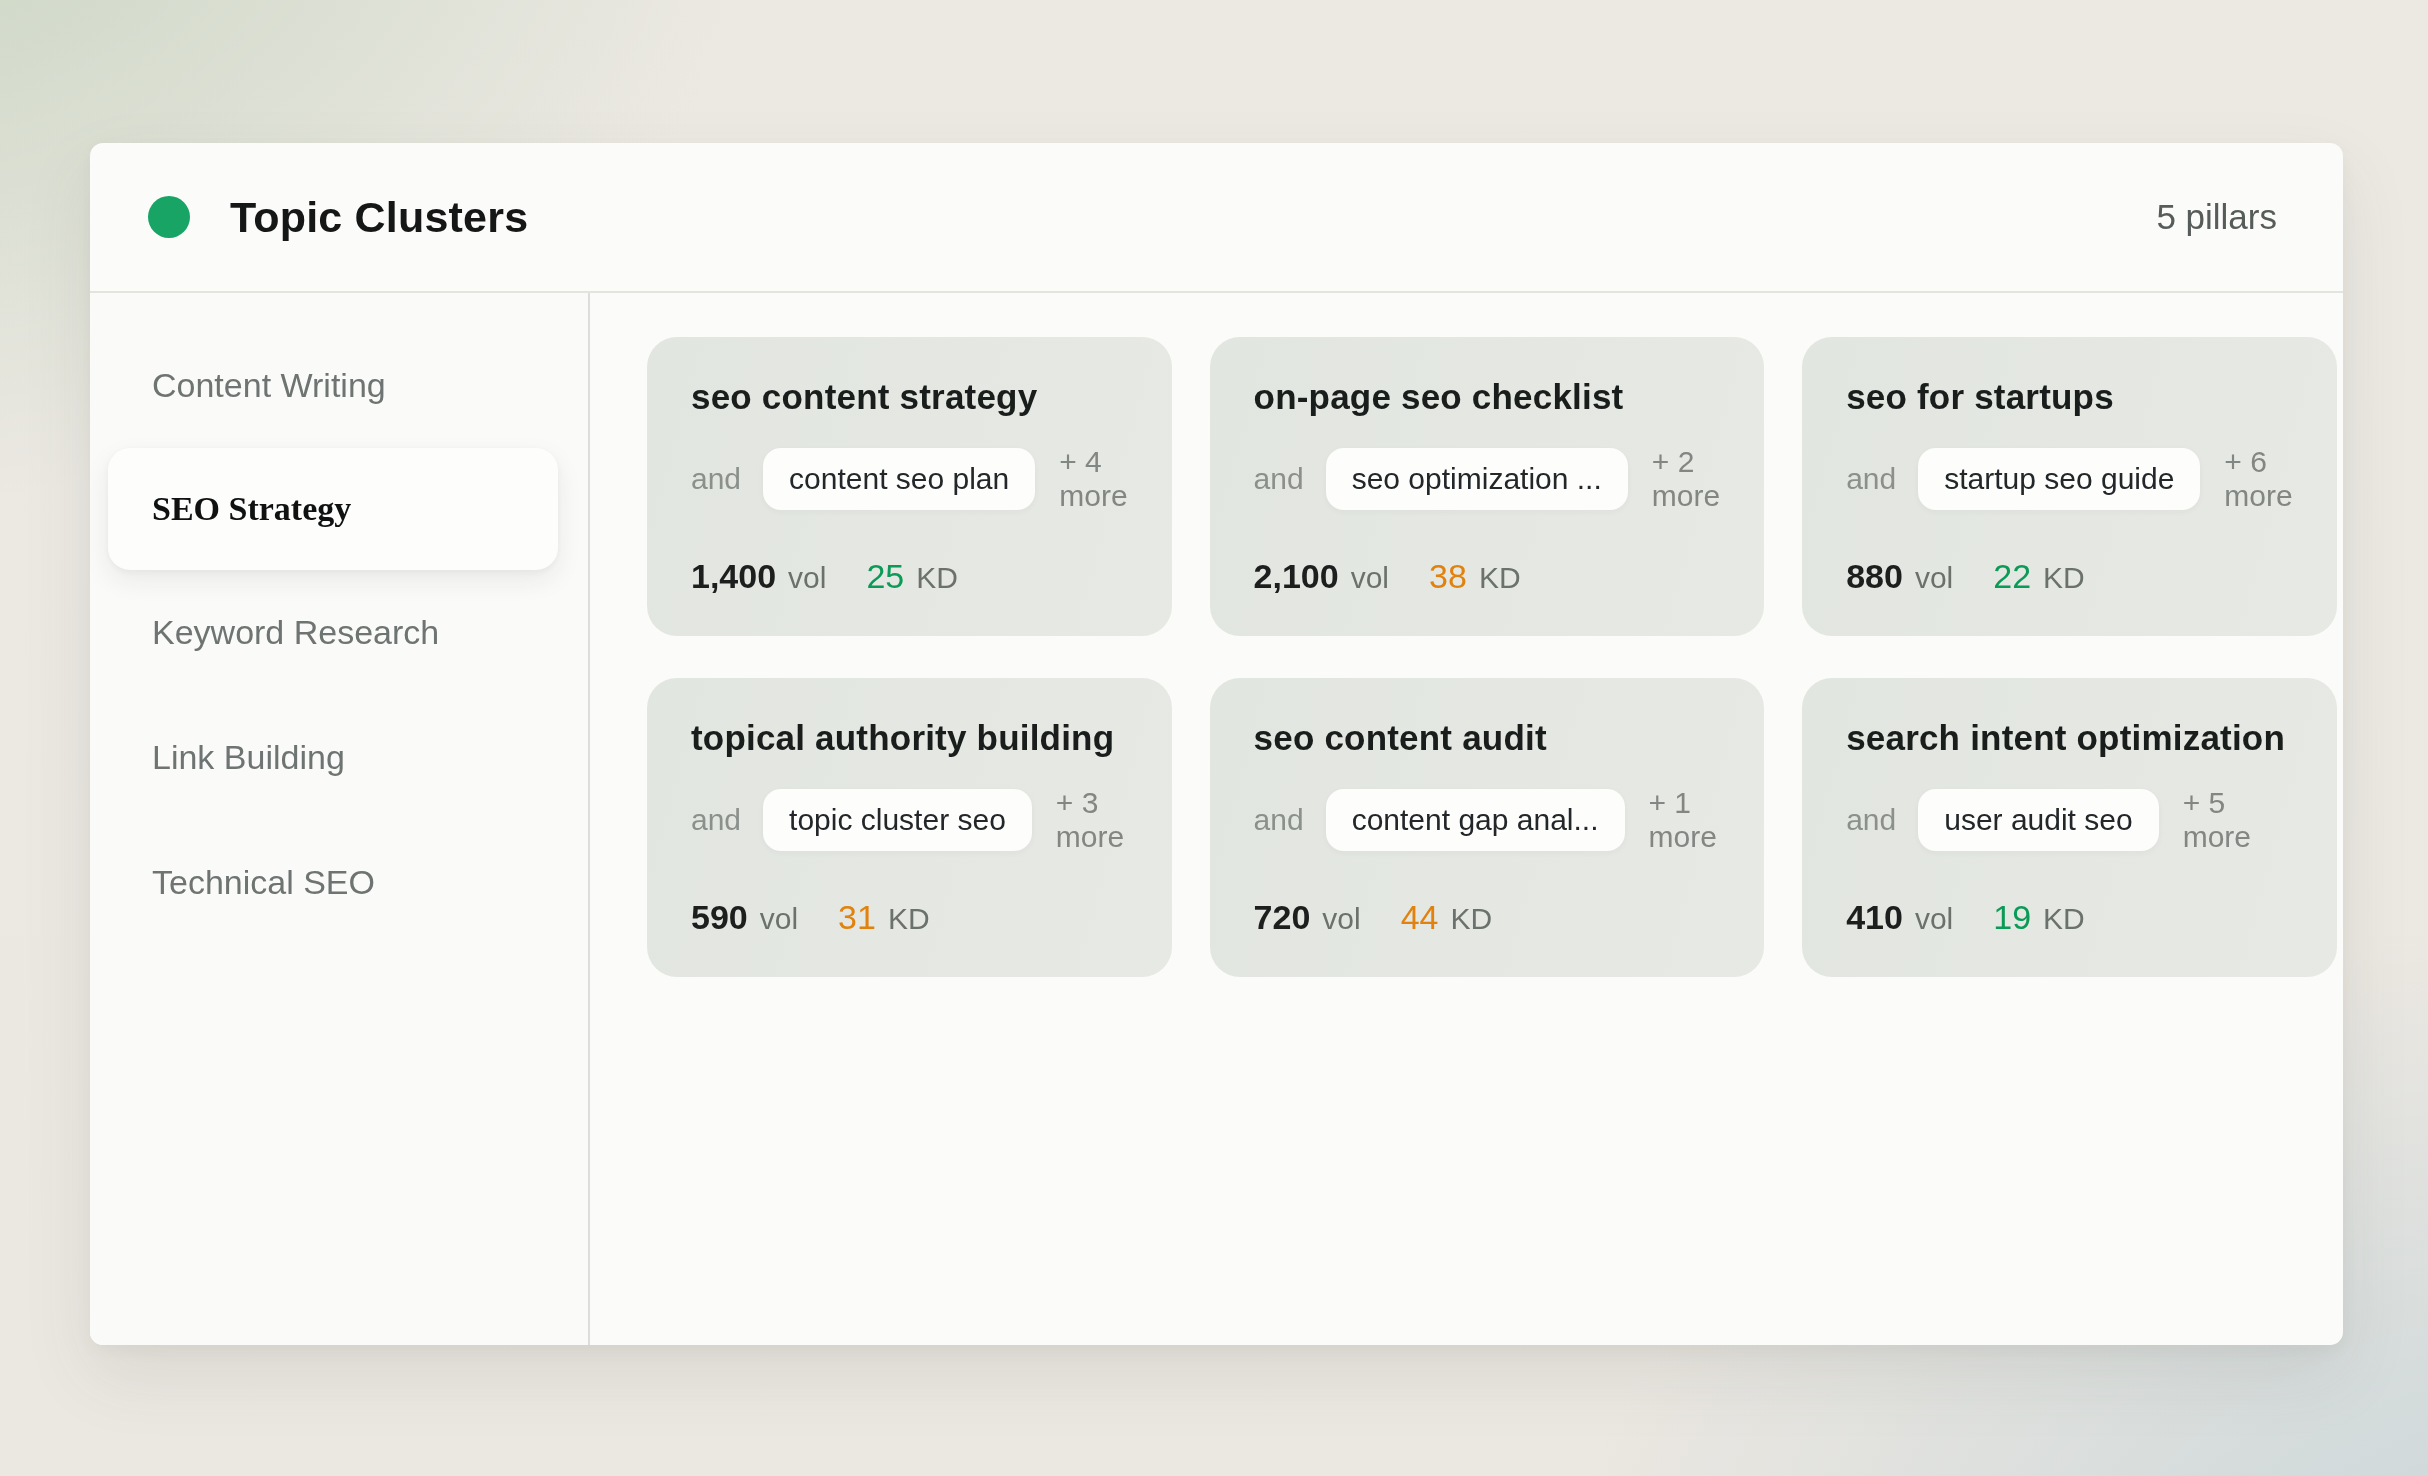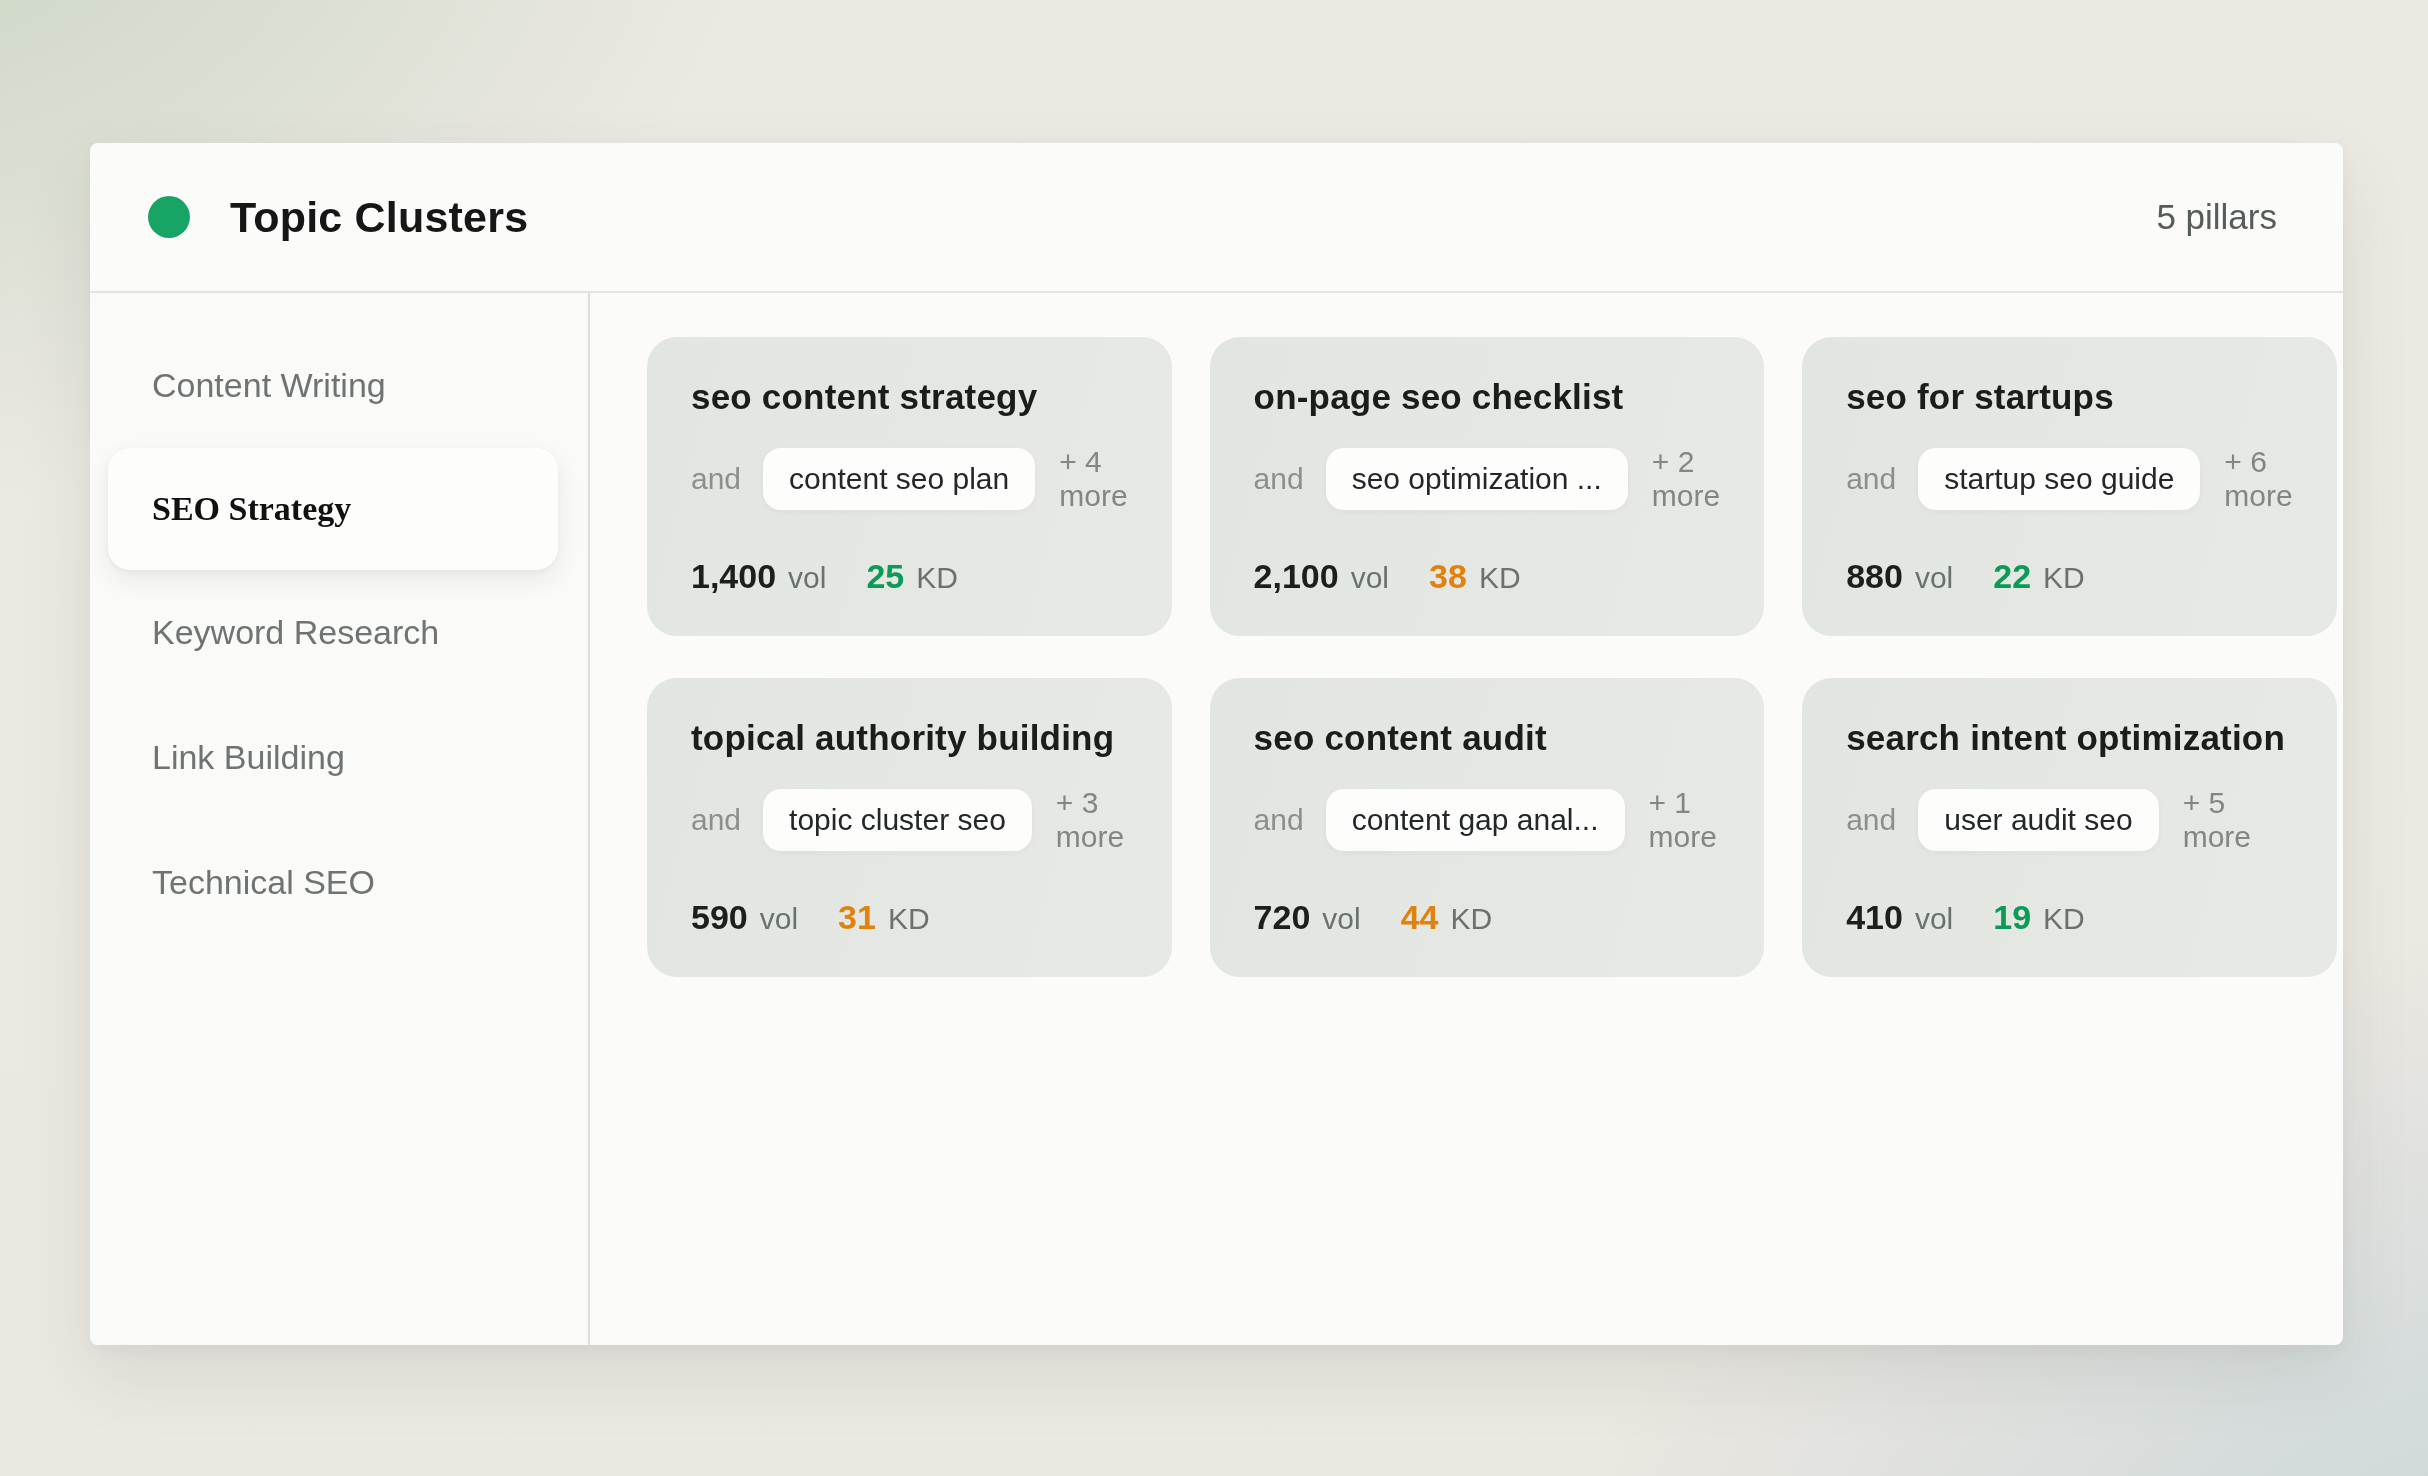--- a/index.html
+++ b/index.html
@@ -7,21 +7,21 @@
     width:2428px;height:1476px;overflow:hidden;
     font-family:"Liberation Sans", sans-serif;
     background:
       radial-gradient(1500px 1100px at -6% -12%, rgba(175,198,170,0.62), rgba(175,198,170,0) 62%),
       radial-gradient(1700px 1200px at 106% 112%, rgba(168,196,209,0.55), rgba(168,196,209,0) 60%),
       linear-gradient(180deg,#ece9e3 0%,#ebe7e1 100%);
     position:relative;
   }
   .panel{
     position:absolute;left:90px;top:143px;width:2253px;height:1202px;
-    background:#fbfbf9;border-radius:8px;
+    background:#fbfbf9;border-radius:13px;
     box-shadow:0 30px 70px rgba(70,80,70,0.10), 0 6px 18px rgba(0,0,0,0.04);
     display:flex;flex-direction:column;overflow:hidden;
   }
   .panel-header{
     height:150px;flex:0 0 150px;display:flex;align-items:center;
     padding:0 66px 0 58px;border-bottom:2px solid #e4e4df;box-sizing:border-box;
   }
   .dot{width:42px;height:42px;border-radius:50%;background:#17a465;flex:0 0 auto;}
   .panel-title{font-size:43px;font-weight:700;color:#141716;margin-left:40px;letter-spacing:0.2px;}
   .pillar-count{margin-left:auto;font-size:35px;color:#555c59;}
@@ -59,21 +59,21 @@
   .pill{
     margin-left:22px;background:#fdfdfc;border-radius:18px;
     padding:14px 26px;font-size:30px;color:#23272a;
     box-shadow:0 2px 6px rgba(40,50,45,0.04);
     white-space:nowrap;
   }
   .more{margin-left:24px;font-size:30px;color:#828783;}
   .kcard-stats{display:flex;align-items:baseline;margin-top:44px;}
   .vol-num{font-size:34px;font-weight:700;color:#1c1f1e;}
   .unit{font-size:30px;color:#6b716c;margin-left:12px;}
-  .kd-num{font-size:34px;font-weight:700;margin-left:40px;}
+  .kd-num{font-size:34px;font-weight:400;margin-left:40px;}
 </style>
 </head>
 <body>
 
 <div class="panel">
 
   <div class="panel-header">
     <span class="dot" style="background: rgb(23, 164, 101);"></span>
     <span class="panel-title">Topic Clusters</span>
     <span class="pillar-count">5 pillars</span>

